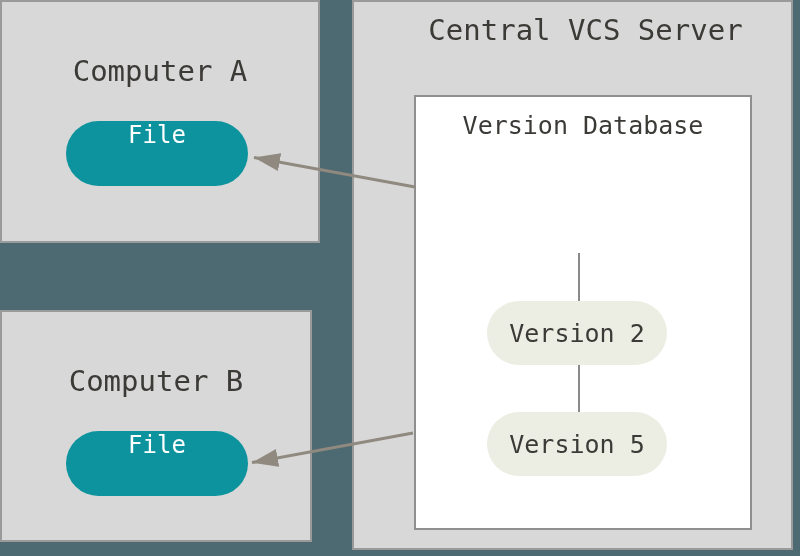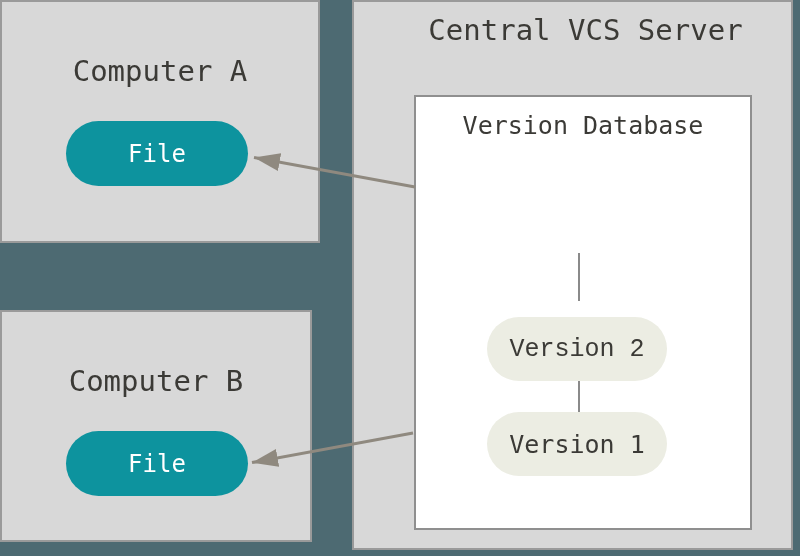--- a/index.html
+++ b/index.html
@@ -50,21 +50,21 @@
   .box-server .box-title     { top: 13px; margin-left: 13px; }
   .file-pill {
     position: absolute;
     left: 64px;
     top: 119px;
     width: 182px;
     height: 65px;
     background: var(--file-pill-fill);
     border-radius: 33px;
     display: flex;
-    align-items: center;
+    align-items: flex-start;
     justify-content: center;
     color: var(--file-pill-text);
     font-size: 24px;
   }
   .db-box {
     position: absolute;
     left: 414px;
     top: 95px;
     width: 338px;
     height: 435px;
@@ -88,21 +88,21 @@
     height: 64px;
     background: var(--version-pill-fill);
     border-radius: 32px;
     display: flex;
     align-items: center;
     justify-content: center;
     color: var(--text);
     font-size: 25px;
   }
   .version-pill.v3 { top: 92px;  }  
-  .version-pill.v2 { top: 220px; font-family: Liberation Mono, monospace; }  
+  .version-pill.v2 { top: 204px; }  
   .version-pill.v1 { top: 315px; }  
   .version-connector {
     position: absolute;
     left: 162px;  
     width: 2px;
     background: var(--connector);
   }
   .version-connector.c32 { top: 156px; height: 48px; }
   .version-connector.c21 { top: 268px; height: 47px; }
   .arrow-overlay {
@@ -141,21 +141,21 @@
   <div class="db-box">
     <div class="db-title">Version Database</div>
 
     <div class="version-connector c32"></div>
     <div class="version-connector c21"></div>
 
     <div class="version-pill v2">
       <span>Version 2</span>
     </div>
     <div class="version-pill v1">
-      <span>Version 1</span>
+      <span>Version 5</span>
     </div>
   </div>
 
   <svg class="arrow-overlay" viewBox="0 0 800 556" xmlns="http://www.w3.org/2000/svg">
     <defs>
       <marker id="arrowhead" markerUnits="userSpaceOnUse" markerWidth="26" markerHeight="20" refX="26" refY="10" orient="auto">
         <polygon class="arrow-head" points="26 10, 0 1, 0 19"></polygon>
       </marker>
     </defs>
 

